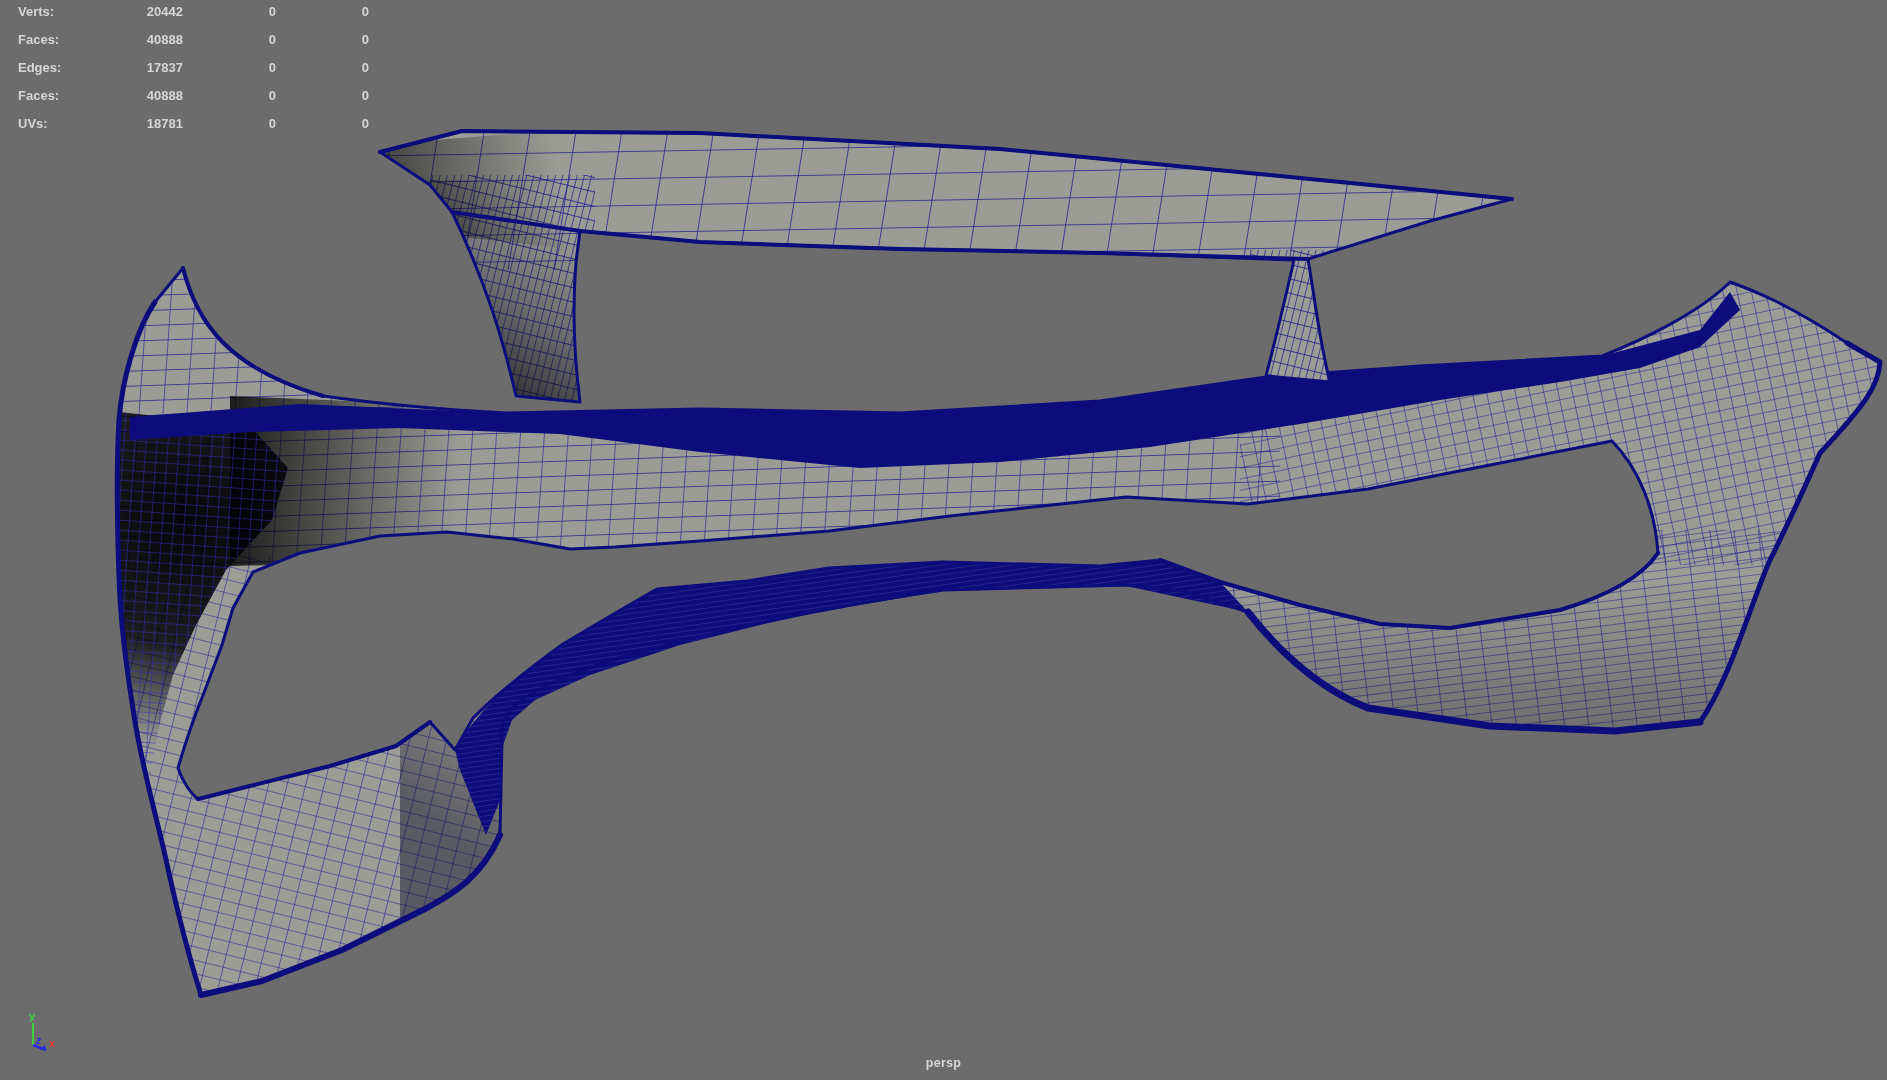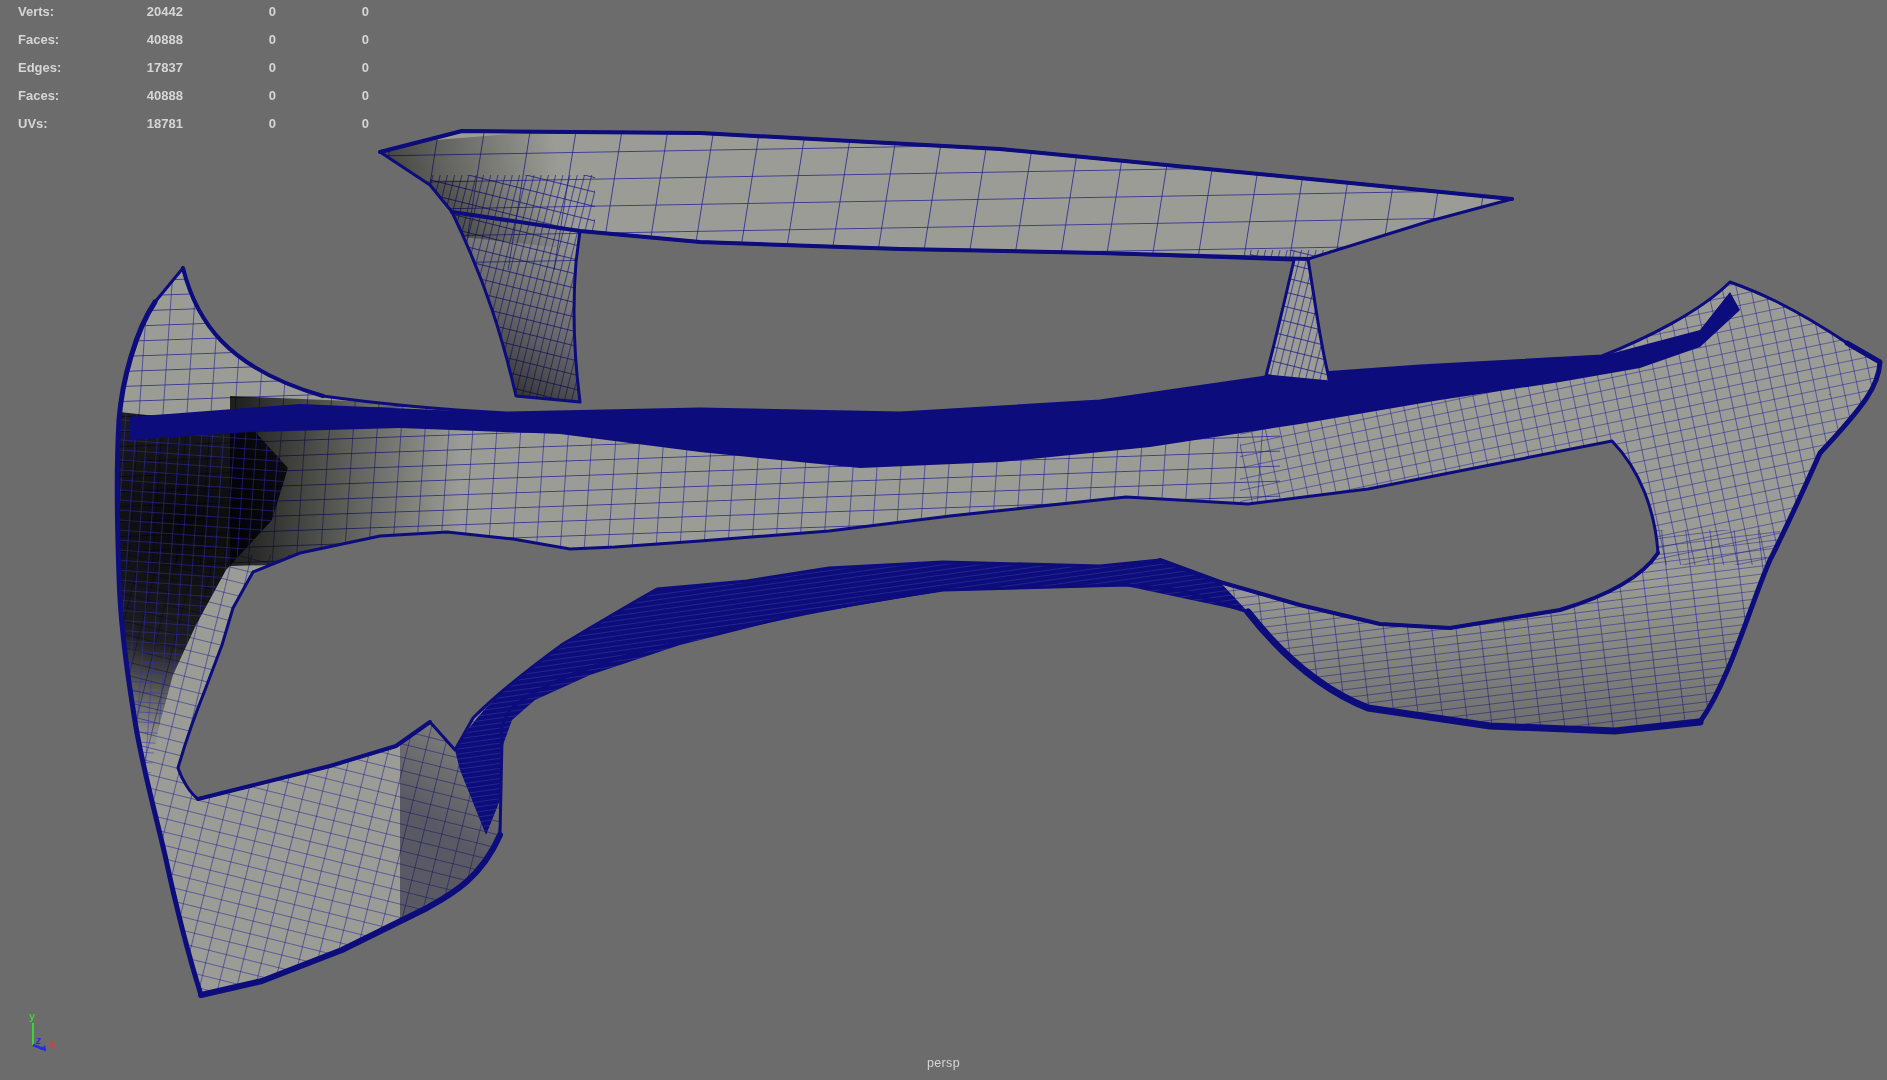--- a/index.html
+++ b/index.html
@@ -24,21 +24,21 @@
   .hud{position:absolute;left:0;top:0;width:400px;height:140px;z-index:5;}
   .hud-row{position:absolute;height:18px;line-height:18px;font-size:13px;font-weight:bold;color:var(--c-hud);}
   .hud-label{position:absolute;left:18px;white-space:nowrap;}
   .hud-v1{position:absolute;left:95px;width:88px;text-align:right;}
   .hud-v2{position:absolute;left:206px;width:70px;text-align:right;}
   .hud-v3{position:absolute;left:299px;width:70px;text-align:right;}
 
   
   .cam-label{
     position:absolute;left:0;right:0;top:1056px;text-align:center;
-    font-size:12.5px;font-weight:normal;color:var(--c-hud);z-index:5;letter-spacing:.3px;
+    font-size:12.5px;font-weight:bold;color:var(--c-hud);z-index:5;letter-spacing:.3px;
   }
 
   
   .surface-base{fill:var(--c-surface);}
   .outline{fill:none;stroke:var(--c-dark);stroke-width:3;stroke-linejoin:round;}
   .accent4{fill:none;stroke:var(--c-dark);stroke-width:4;stroke-linejoin:round;stroke-linecap:round;}
   .accent5{fill:none;stroke:var(--c-dark);stroke-width:5;stroke-linejoin:round;stroke-linecap:round;}
   .accent6{fill:none;stroke:var(--c-dark);stroke-width:6;stroke-linejoin:round;stroke-linecap:round;}
   .accent7{fill:none;stroke:var(--c-dark);stroke-width:7;stroke-linejoin:round;stroke-linecap:round;}
   .solid-navy{fill:var(--c-dark);}

